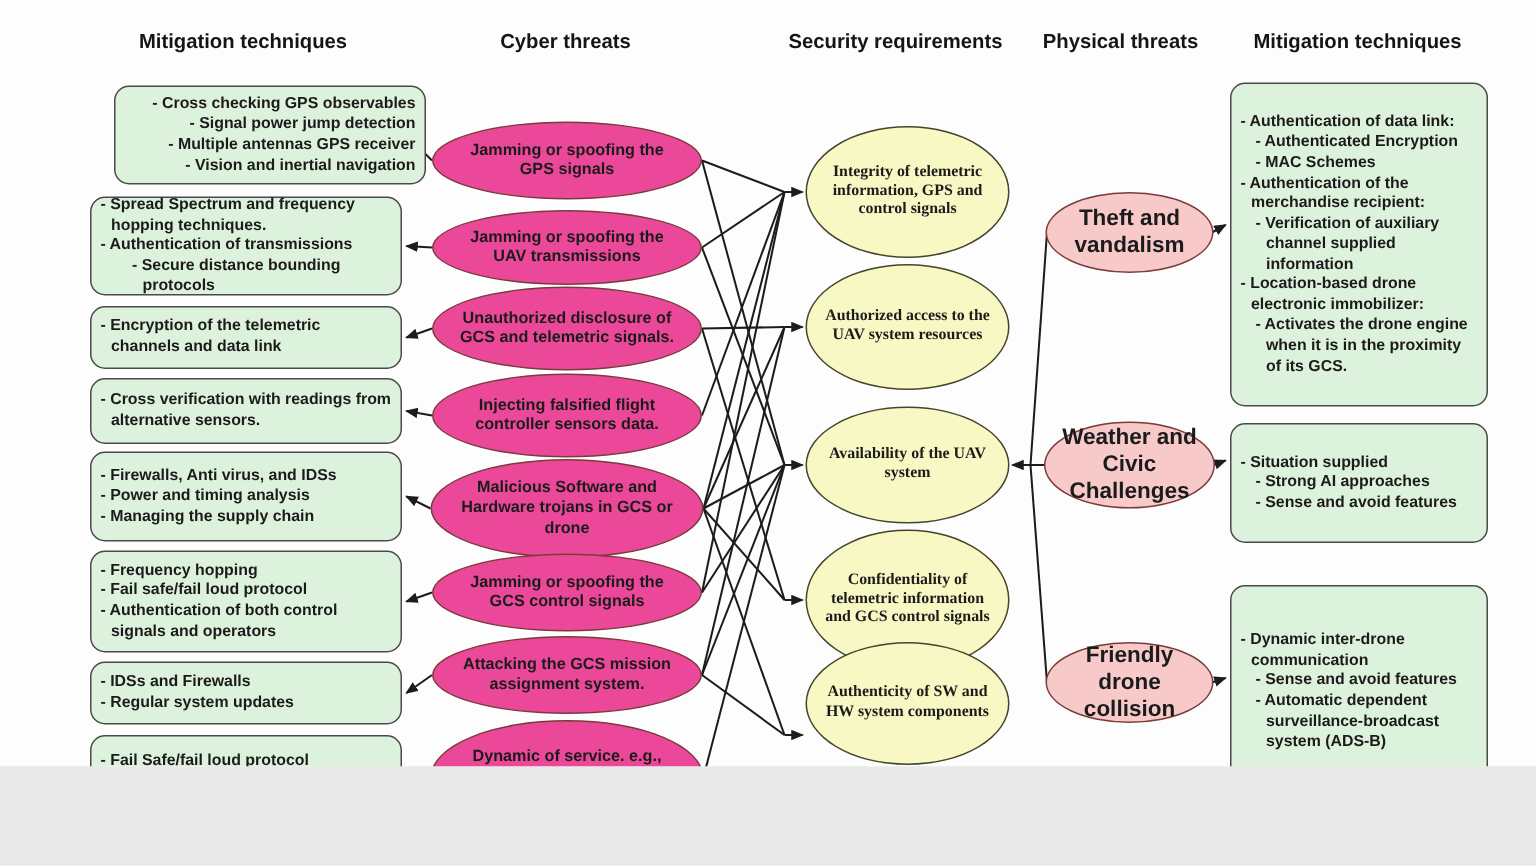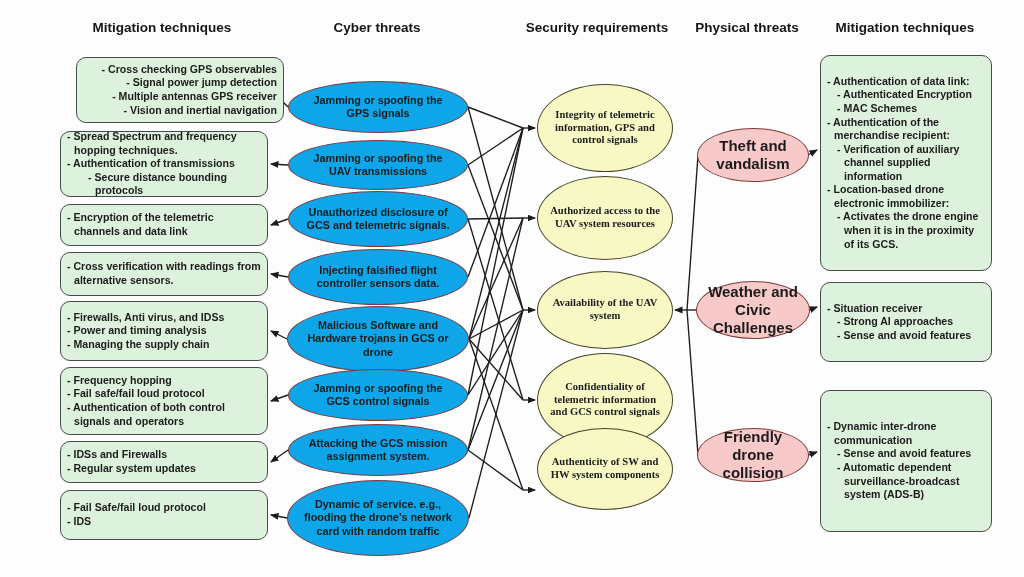--- a/index.html
+++ b/index.html
@@ -1,17 +1,17 @@
 <!DOCTYPE html>
 <html><head>
 <meta charset="utf-8">
 <style>
   html,body{margin:0;padding:0;background:#e9e9e9;}
   #stage{
-    position:relative;width:1024px;height:577px;background:#fdfdfd;
+    position:relative;width:1024px;height:511px;background:#fdfdfd;
     font-family:"Liberation Sans",sans-serif;color:#1b1b1b;overflow:hidden;
     margin:0 auto;
   }
   #wires{position:absolute;left:0;top:0;width:1024px;height:577px;}
   .col-header{
     position:absolute;transform:translateX(-50%);top:20px;
     font-size:13.5px;font-weight:700;white-space:nowrap;color:#151515;
   }
   .mbox{
     position:absolute;background:#ddf2dc;border:1.6px solid #4a4a4a;border-radius:10px;
@@ -20,21 +20,21 @@
   }
   .mbox .bline{
     font-size:10.6px;font-weight:700;line-height:1.28;
     text-indent:-7px;color:#1b1b1b;
   }
   .ell{
     position:absolute;border-radius:50%;
     display:flex;align-items:center;justify-content:center;text-align:center;
     box-sizing:border-box;font-weight:700;line-height:1.22;
   }
-  .ell.cyber{background:#0ea5e9;border:1.7px solid #7a3b3b;font-size:10.8px;padding:0 14px;}
+  .ell.cyber{background:#ec4899;border:1.7px solid #7a3b3b;font-size:10.8px;padding:0 14px;}
   .ell.req{background:#f8f8c4;border:1.7px solid #45452b;font-size:10.6px;padding:0 9px;font-family:Liberation Serif, serif;}
   .ell.phys{background:#f8c9c9;border:1.7px solid #7a3b3b;font-size:15px;padding:0 10px;}
 </style>
 </head>
 <body>
 
 <div id="stage">
   <svg id="wires" viewBox="0 0 1024 577" xmlns="http://www.w3.org/2000/svg">
     <defs>
       <marker id="ah" markerWidth="9" markerHeight="8" refX="7.5" refY="3.5" orient="auto" markerUnits="userSpaceOnUse">
@@ -125,21 +125,21 @@
     <div class="mbox" style="left: 820px; top: 55px; width: 172px; height: 216px;">
       <div class="bline" style="padding-left: 7px;">- Authentication of data link:</div>
       <div class="bline" style="padding-left: 17px;">- Authenticated Encryption</div>
       <div class="bline" style="padding-left: 17px;">- MAC Schemes</div>
       <div class="bline" style="padding-left: 7px;">- Authentication of the merchandise recipient:</div>
       <div class="bline" style="padding-left: 17px;">- Verification of auxiliary channel supplied information</div>
       <div class="bline" style="padding-left: 7px;">- Location-based drone electronic immobilizer:</div>
       <div class="bline" style="padding-left: 17px;">- Activates the drone engine when it is in the proximity of its GCS.</div>
     </div>
     <div class="mbox" style="left: 820px; top: 282px; width: 172px; height: 80px;">
-      <div class="bline" style="padding-left: 7px;">- Situation receiver</div>
+      <div class="bline" style="padding-left: 7px;">- Situation supplied</div>
       <div class="bline" style="padding-left: 17px;">- Strong AI approaches</div>
       <div class="bline" style="padding-left: 17px;">- Sense and avoid features</div>
     </div>
     <div class="mbox" style="left: 820px; top: 390px; width: 172px; height: 142px;">
       <div class="bline" style="padding-left: 7px;">- Dynamic inter-drone communication</div>
       <div class="bline" style="padding-left: 17px;">- Sense and avoid features</div>
       <div class="bline" style="padding-left: 17px;">- Automatic dependent surveillance-broadcast system (ADS-B)</div>
     </div>
     <div class="ell cyber" style="left: 288px; top: 81px; width: 180px; height: 52px;">
       <span>Jamming or spoofing the GPS signals</span>

